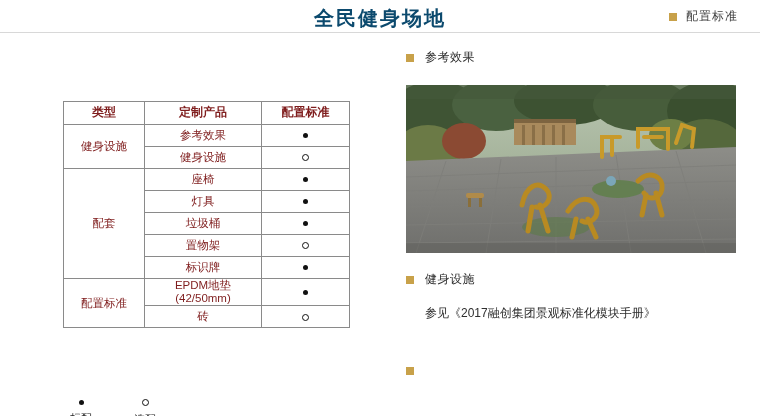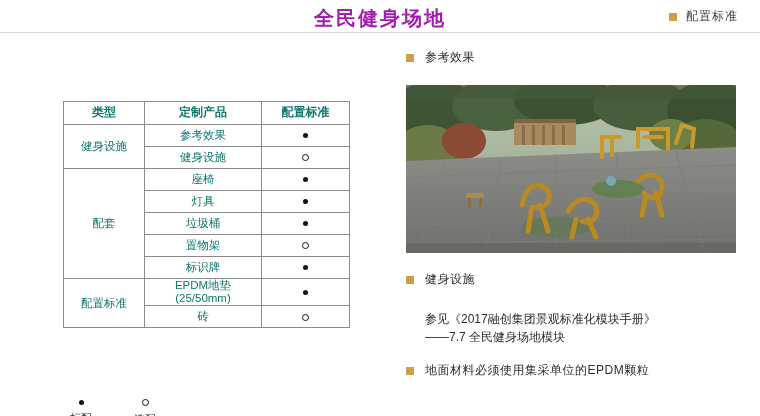--- a/index.html
+++ b/index.html
@@ -26,21 +26,21 @@
   }
   .header-title {
     position: absolute;
     left: 0;
     top: 5px;
     width: 760px;
     text-align: center;
     font-size: 20px;
     font-weight: bold;
     letter-spacing: 2px;
-    color: #a21caf;
+    color: #0c4a6e;
   }
   .header-rule {
     position: absolute;
     left: 0;
     top: 32px;
     width: 760px;
     height: 1px;
     background: #d8d8d8;
   }
   .header-tag {
@@ -71,21 +71,21 @@
     width: 283px;
   }
   table.spec {
     border-collapse: collapse;
     width: 283px;
     table-layout: fixed;
   }
   table.spec td, table.spec th {
     border: 1px solid #8a8a8a;
     font-size: 11.5px;
-    color: #0f766e;
+    color: #7f1d1d;
     text-align: center;
     font-weight: normal;
     padding: 0;
     height: 21px;
     line-height: 1.15;
   }
   table.spec th {
     font-weight: bold;
     height: 22px;
     font-size: 12px;
@@ -227,21 +227,21 @@
         <td><span class="dot-hollow"></span></td>
       </tr>
       <tr>
         <td>标识牌</td>
         <td><span class="dot-filled"></span></td>
       </tr>
       <tr>
         <td rowspan="2">配置标准</td>
         <td class="cell-two-line">
           <div>EPDM地垫</div>
-          <div>(25/50mm)</div>
+          <div>(42/50mm)</div>
         </td>
         <td><span class="dot-filled"></span></td>
       </tr>
       <tr>
         <td>砖</td>
         <td><span class="dot-hollow"></span></td>
       </tr>
     </tbody>
   </table>
 </div>
@@ -343,24 +343,22 @@
 
       <rect x="0" y="158" width="330" height="10" fill="#5f5f5c" opacity="0.5"></rect>
     </svg>
   </div>
 
   <div class="right-block2">
     <div class="bullet-row">
       <span class="bullet-sq"></span>
       <span class="bullet-text">健身设施</span>
     </div>
-    <div class="sub" style="margin-top:22px;">参见《2017融创集团景观标准化模块手册》</div>
-    <div class="sub">——7.7 全民健身场地模块</div>
+    <div class="sub" style="margin-top:16px;">参见《2017融创集团景观标准化模块手册》</div>
   </div>
 
   <div class="right-block3">
     <div class="bullet-row">
       <span class="bullet-sq"></span>
-      <span class="bullet-text">地面材料必须使用集采单位的EPDM颗粒</span>
     </div>
   </div>
 
 </div>
 
 </body></html>

